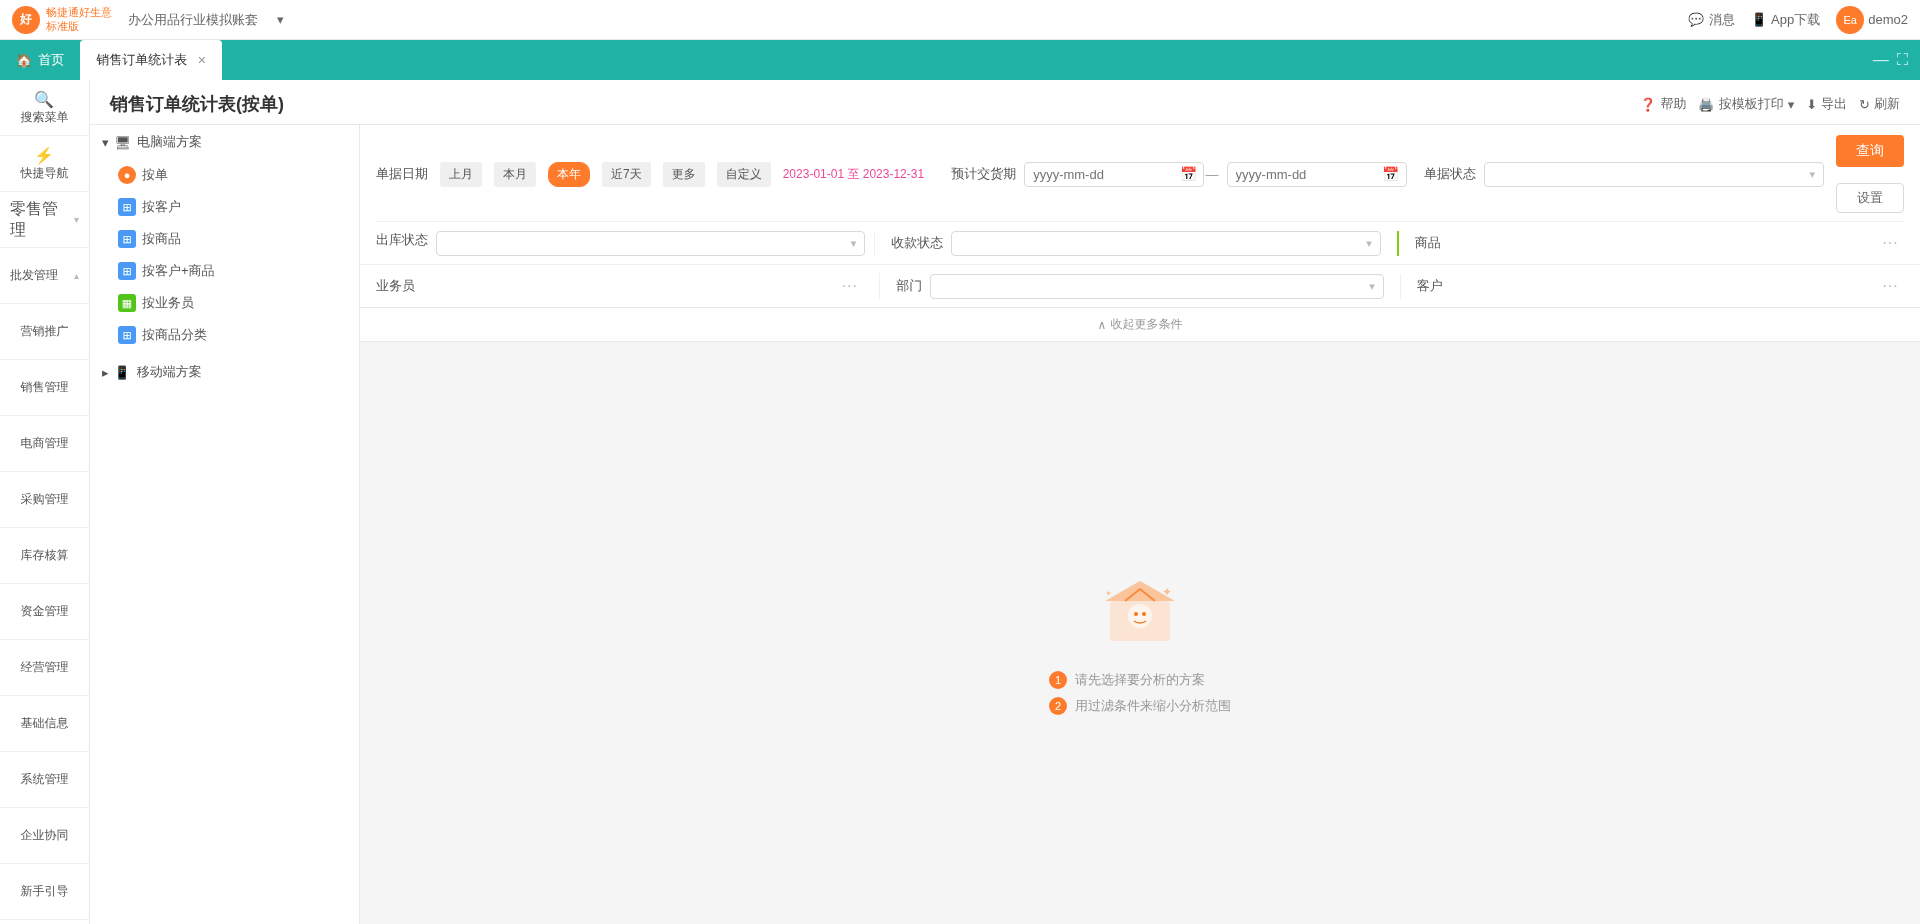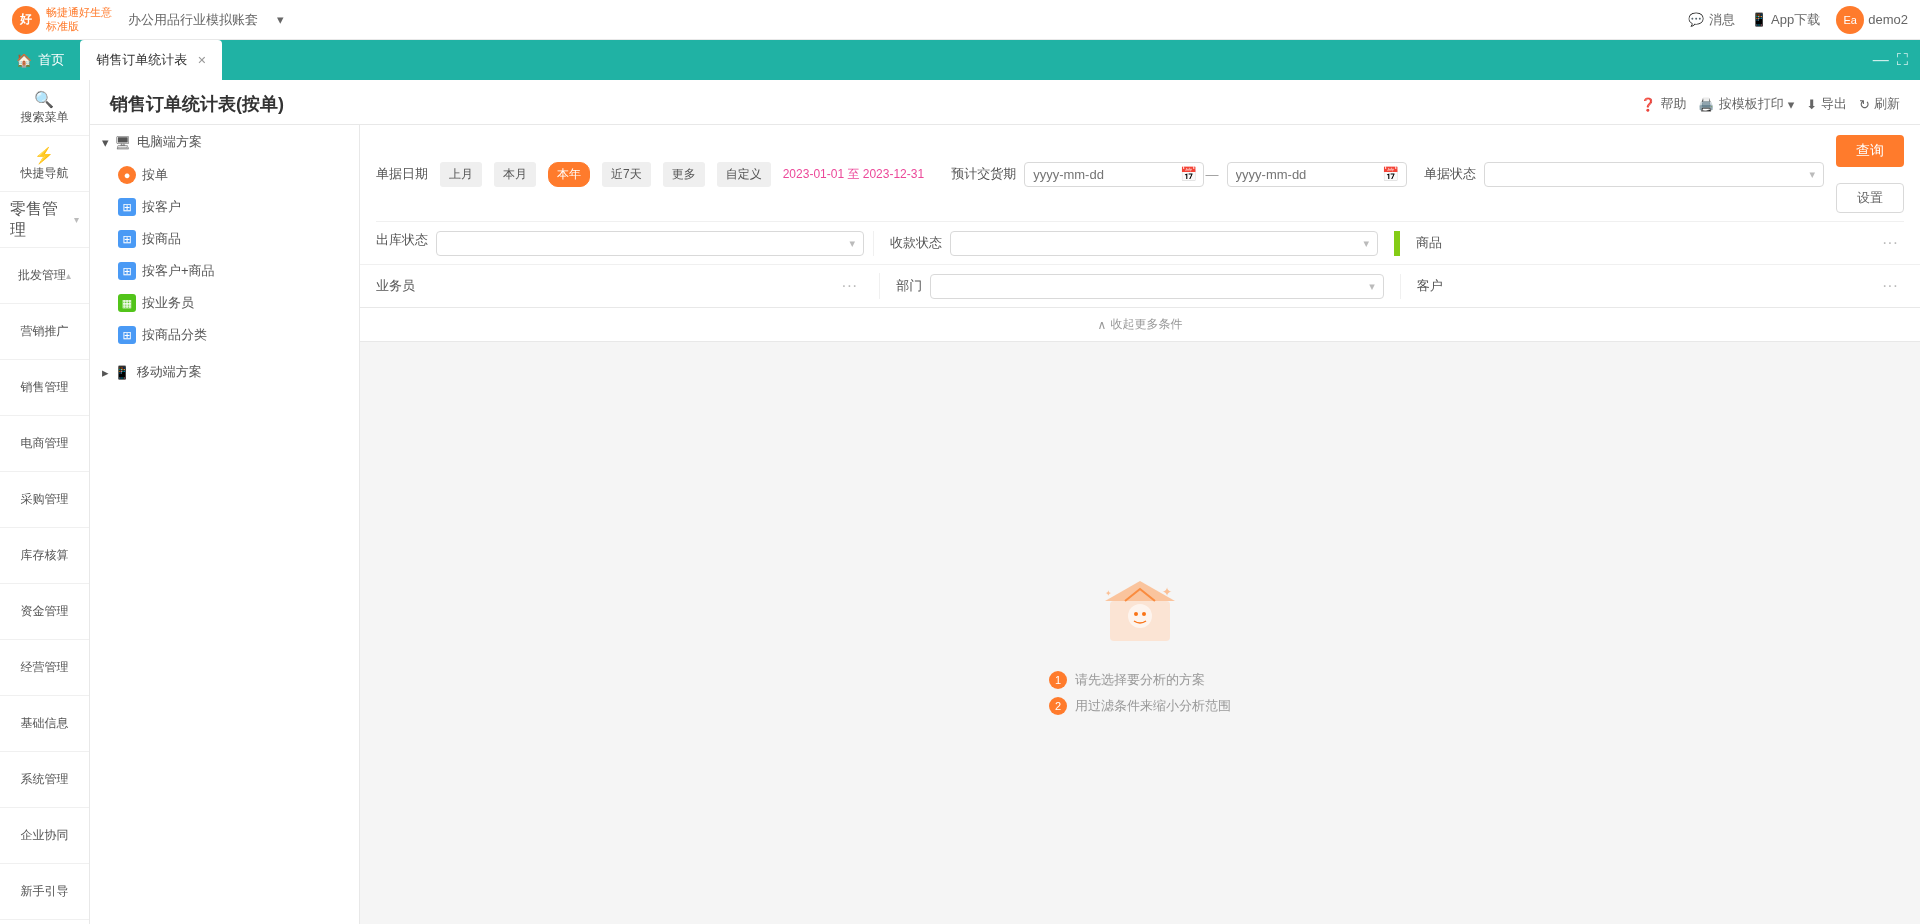--- a/index.html
+++ b/index.html
@@ -142,21 +142,21 @@
       <span class="label">搜索菜单</span>
     </div>
     <div class="sidebar-item-main">
       <span style="font-size:16px;">⚡</span>
       <span class="label">快捷导航</span>
     </div>
     <div class="sidebar-item-main" style="flex-direction:row;justify-content:space-between;padding:8px 10px;">
       <span style="font-size:16px;">零售管理</span>
       <span style="font-size:10px;color:#bbb;">▾</span>
     </div>
-    <div class="sidebar-item-main" style="flex-direction:row;padding:8px 10px;">
+    <div class="sidebar-item-main" style="flex-direction:row;justify-content:space-between;padding:8px 10px;">
       <span style="font-size:12px;">批发管理</span>
       <span style="font-size:10px;color:#bbb;">▴</span>
     </div>
     <div class="sidebar-item-main">
       <span class="label">营销推广</span>
     </div>
     <div class="sidebar-item-main">
       <span class="label">销售管理</span>
     </div>
     <div class="sidebar-item-main">
@@ -301,21 +301,21 @@
         </div>
 
         <div style="background:#fff;padding:8px 16px;border-bottom:1px solid #f0f0f0;display:flex;align-items:center;gap:0;">
           <div style="flex:1;display:flex;gap:8px;padding-right:9px;border-right:1px solid #f0f0f0;">
             <span class="filter-label">出库状态</span>
             <div class="select-box" style="flex:1;">
               <span class="select-text"></span>
               <span class="chevron">▾</span>
             </div>
           </div>
-          <div style="flex:1;display:flex;align-items:center;gap:8px;padding:0 16px;border-right:6px solid #84cc16;">
+          <div style="flex:1;display:flex;align-items:center;gap:8px;padding:0 16px;border-right:2px solid #84cc16;">
             <span class="filter-label">收款状态</span>
             <div class="select-box" style="flex:1;">
               <span class="select-text"></span>
               <span class="chevron">▾</span>
             </div>
           </div>
           <div style="flex:1;display:flex;align-items:center;gap:8px;padding-left:16px;">
             <span class="filter-label">商品</span>
             <div style="flex:1;display:flex;align-items:center;justify-content:flex-end;">
               <span class="dots-btn">···</span>

